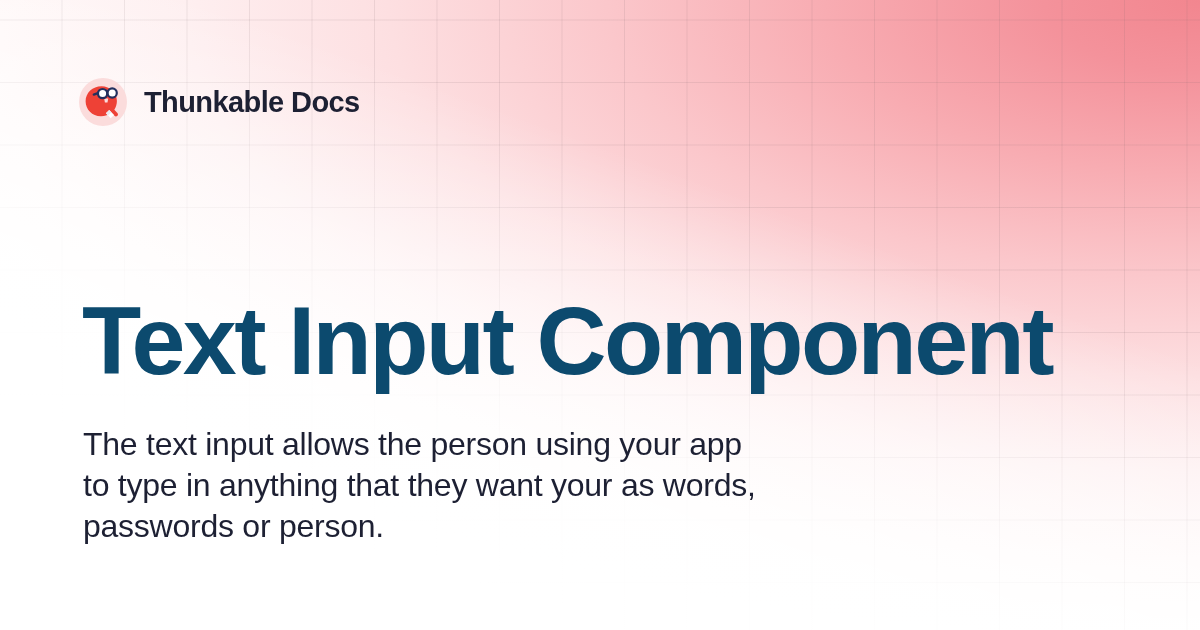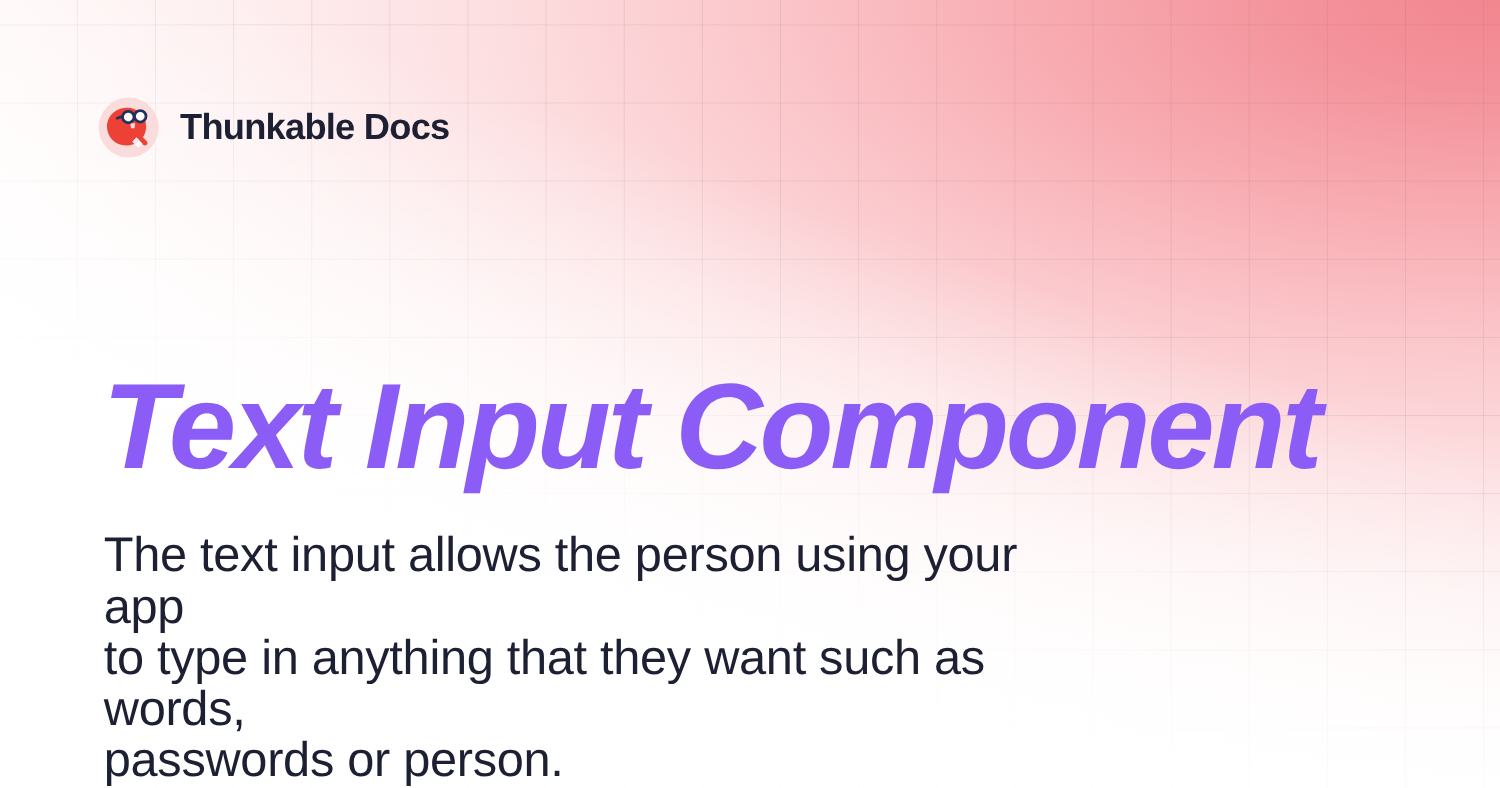--- a/index.html
+++ b/index.html
@@ -106,21 +106,21 @@
     white-space: nowrap;
   }
 
   
   .description {
     position: absolute;
     left: 83px;
     top: 424px;
     margin: 0;
     width: 800px;
-    font-size: 39px;
+    font-size: 32px;
     font-weight: normal;
     letter-spacing: -0.25px;
     line-height: 41px;
   }
 </style>
 </head>
 <body>
 
 <div id="card">
 
@@ -154,22 +154,22 @@
 
           <path d="M15.8 17.6 L23.2 14.9" stroke="#23305e" stroke-width="2.3" stroke-linecap="round" fill="none"></path>
           <path d="M27.6 16.3 L31.0 16.3" stroke="#23305e" stroke-width="2.2" stroke-linecap="round" fill="none"></path>
           <circle cx="24.6" cy="16.6" r="4.6" fill="#ffffff" stroke="#23305e" stroke-width="2.2"></circle>
           <circle cx="34.2" cy="16.0" r="4.6" fill="#ffffff" stroke="#23305e" stroke-width="2.2"></circle>
         </svg>
       </span>
       <span class="brand-name" style="color: rgb(29, 32, 51);">Thunkable Docs</span>
     </div>
 
-    <h1 class="headline" style="color: #8b5cf6; font-style: italic;">Text Input Component</h1>
+    <h1 class="headline" style="color: #0c4a6e;">Text Input Component</h1>
 
     <p class="description" style="color: rgb(29, 32, 51);">
       <span>The text input allows the person using your app</span><br>
-      <span>to type in anything that they want such as words,</span><br>
+      <span>to type in anything that they want your as words,</span><br>
       <span>passwords or person.</span>
     </p>
 
   </div>
 </div>
 
 </body></html>

